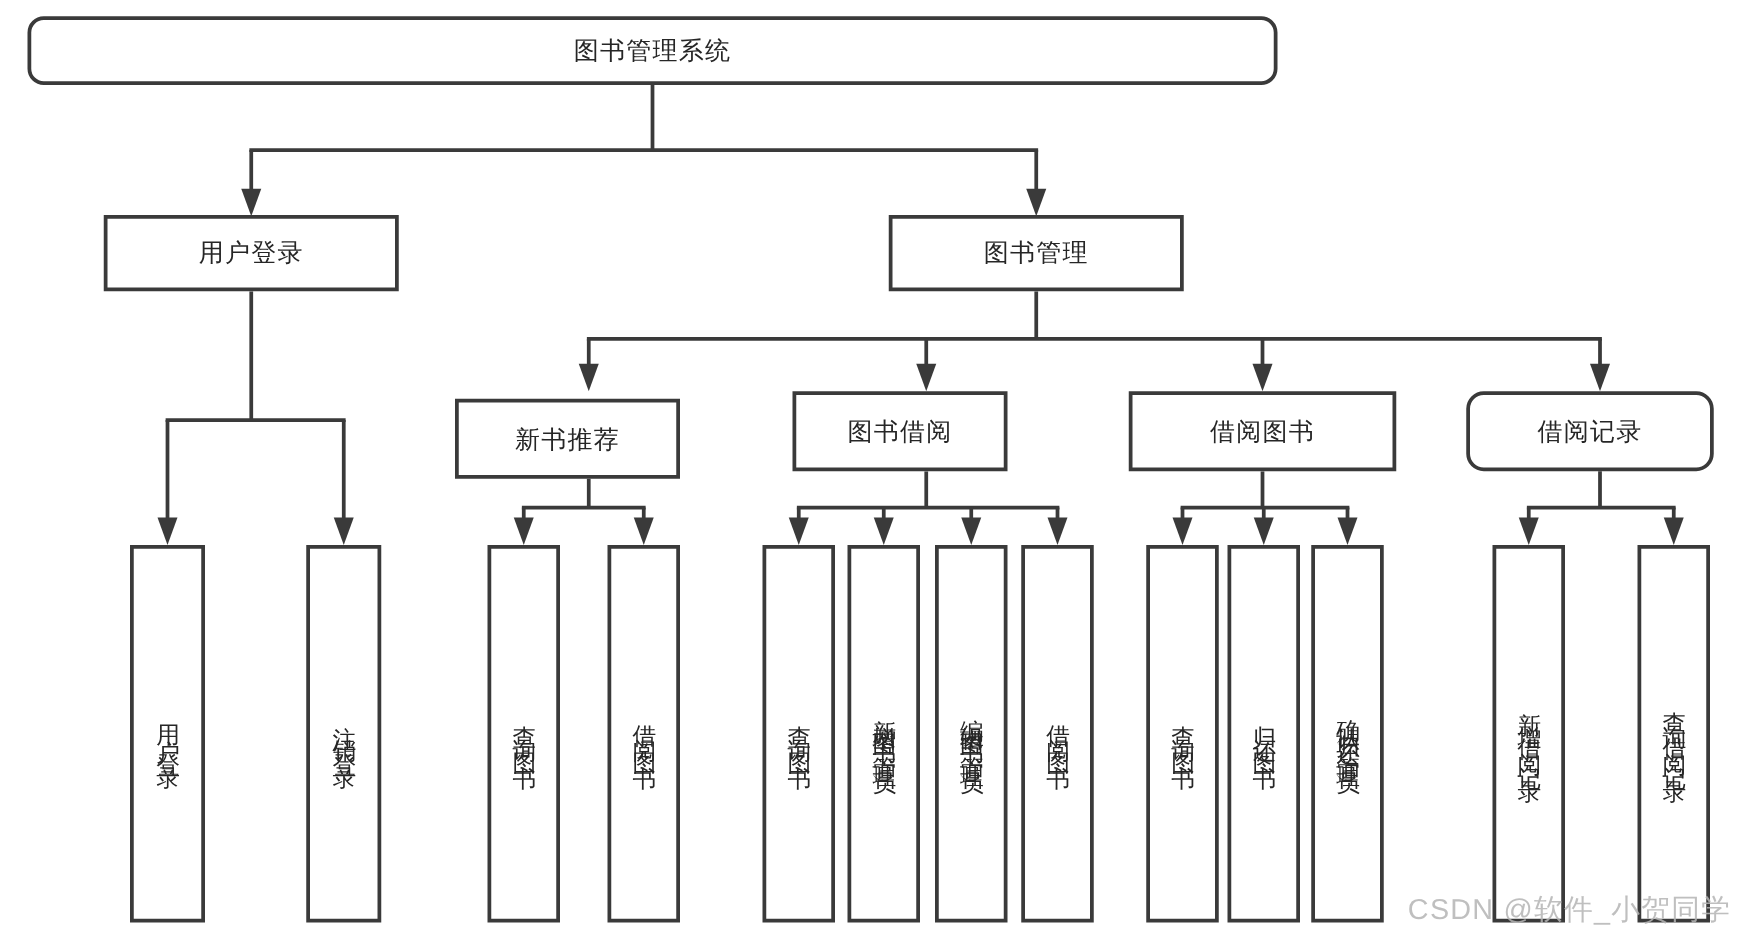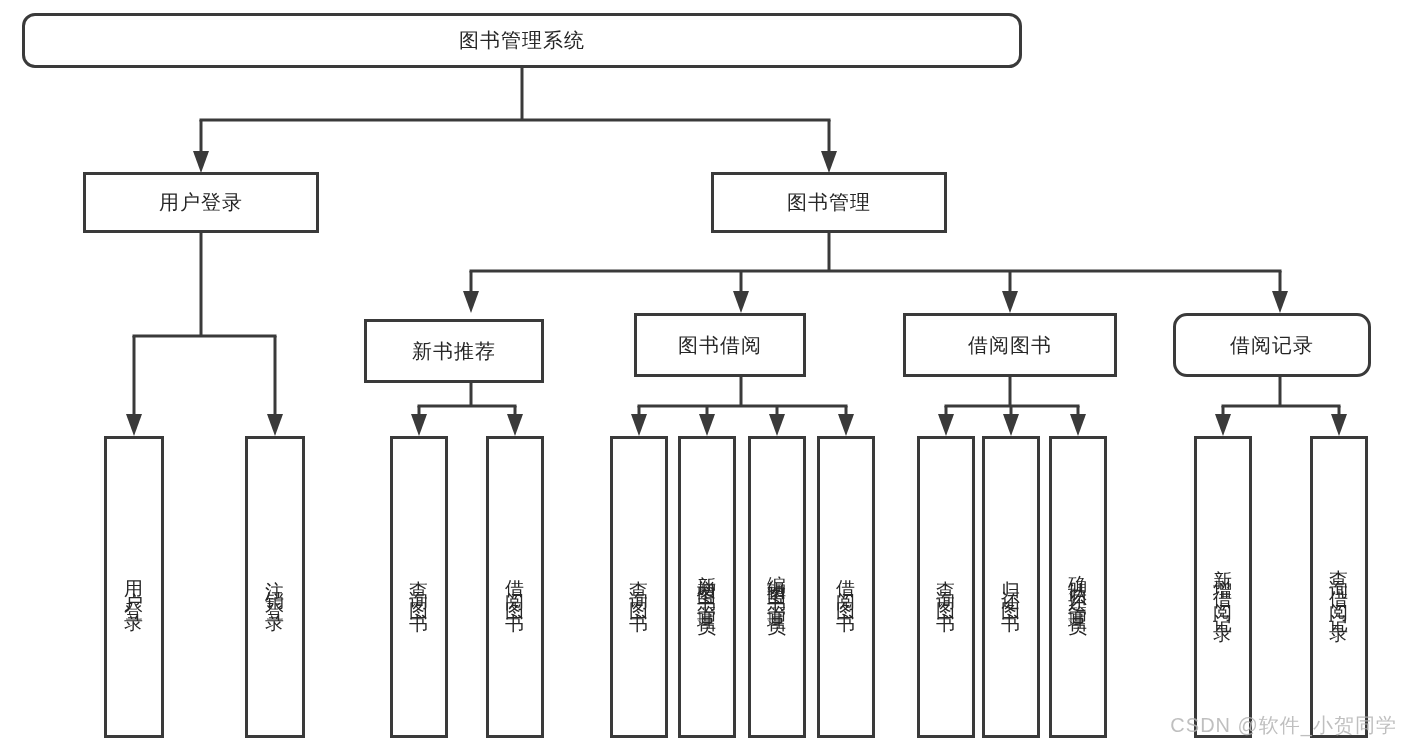--- a/index.html
+++ b/index.html
@@ -56,22 +56,22 @@
     text-orientation: mixed;
     font-size: 19px;
     color: var(--text);
     letter-spacing: 11px;
     line-height: 1;
   }
   .leaf.long > span { letter-spacing: 6px; }
   .watermark {
     position: absolute;
     top: 712px;
-    right: 8px;
-    font-size: 20px;
+    right: 20px;
+    font-size: 23px;
     color: var(--watermark);
     opacity: 0.85;
     letter-spacing: 1px;
     z-index: 5;
     white-space: nowrap;
   }
 </style>
 </head>
 <body>
 

